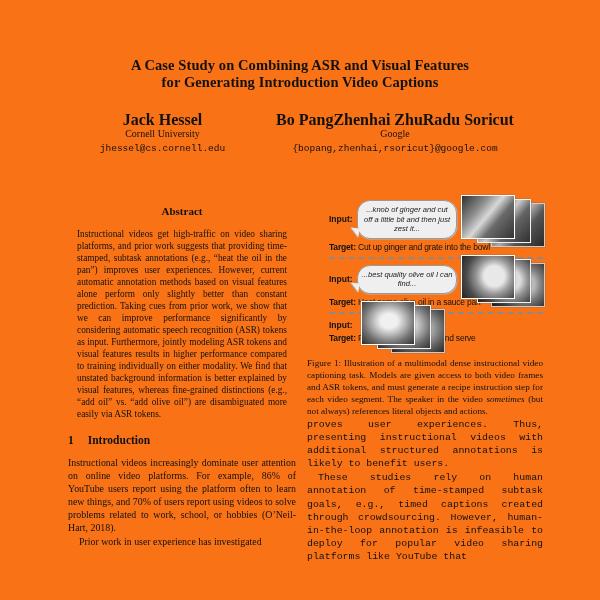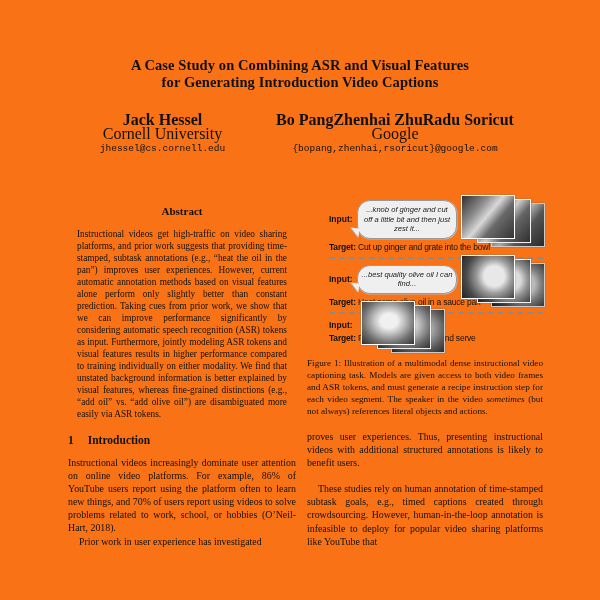--- a/index.html
+++ b/index.html
@@ -8,21 +8,21 @@
     font-family:"Liberation Serif", serif;color:#111;overflow:hidden;
   }
   
   .titleblock{position:absolute;top:57px;left:0;width:600px;text-align:center;}
   .title-line{font-weight:bold;font-size:14.5px;line-height:17px;letter-spacing:.1px;}
   .authors{position:absolute;top:113px;left:0;width:600px;}
   .author-left{position:absolute;left:60px;width:205px;text-align:center;}
   .author-right{position:absolute;left:250px;width:290px;text-align:center;}
   .author-names{display:flex;justify-content:center;}
   .author-name{font-weight:bold;font-size:16px;line-height:14px;white-space:nowrap;}
-  .affiliation{font-size:16px;line-height:14px;}
+  .affiliation{font-size:10px;line-height:14px;}
   .email{font-family:"Liberation Mono", monospace;font-size:9.5px;line-height:15px;white-space:nowrap;}
   
   .col-left{position:absolute;left:68px;top:205px;width:228px;}
   .col-right{position:absolute;left:307px;top:200px;width:236px;}
   .abstract-heading{text-align:center;font-weight:bold;font-size:11px;margin:0 0 11px 0;}
   .abstract-body{
     margin:0 9px;font-size:9.3px;line-height:12px;text-align:justify;
     text-justify:inter-word;hyphens:none;
   }
   .section-heading{font-weight:bold;font-size:11.5px;margin:14px 0 10px 0;display:flex;gap:14px;}
@@ -51,21 +51,21 @@
   .frame.f3{left:30px;top:-16px;z-index:1;filter:brightness(.8);}
   .frame.f2{left:16px;top:-20px;z-index:2;filter:brightness(.95);}
   .frame.f1{left:0;top:-24px;z-index:3;}
   .photo-a{background:linear-gradient(130deg,#2f2f2f 0%,#8a8a8a 30%,#d8d8d8 48%,#6a6a6a 65%,#333 100%);}
   .photo-b{background:radial-gradient(circle at 62% 48%,#e8e8e8 0 26%,#9a9a9a 45%,#4a4a4a 72%,#222 100%);}
   .photo-c{background:radial-gradient(ellipse at 52% 45%,#f0f0f0 0 22%,#c0c0c0 40%,#707070 68%,#2c2c2c 100%);}
   .target-line{font-family:"Liberation Sans", sans-serif;font-size:8.5px;line-height:11px;margin:2px 0 3px 0;letter-spacing:-.2px;}
   .target-line .target-text{font-weight:normal;}
   .dashline{border-top:2.5px dashed #8a8a8a;margin:4px 0 6px 0;}
   .figcaption{font-size:9.2px;line-height:12.1px;text-align:justify;margin:13px 0 0 0;}
-  .col-right .bodytext{margin-top:13px;}
+  .col-right .bodytext{margin-top:1px;font-family:Liberation Mono, monospace;}
   .it{font-style:italic;}
 </style>
 </head>
 <body>
 
 <div class="page">
 
   <div class="titleblock">
     <div class="title-line">A Case Study on Combining ASR and Visual Features</div>
     <div class="title-line">for Generating Introduction Video Captions</div>

